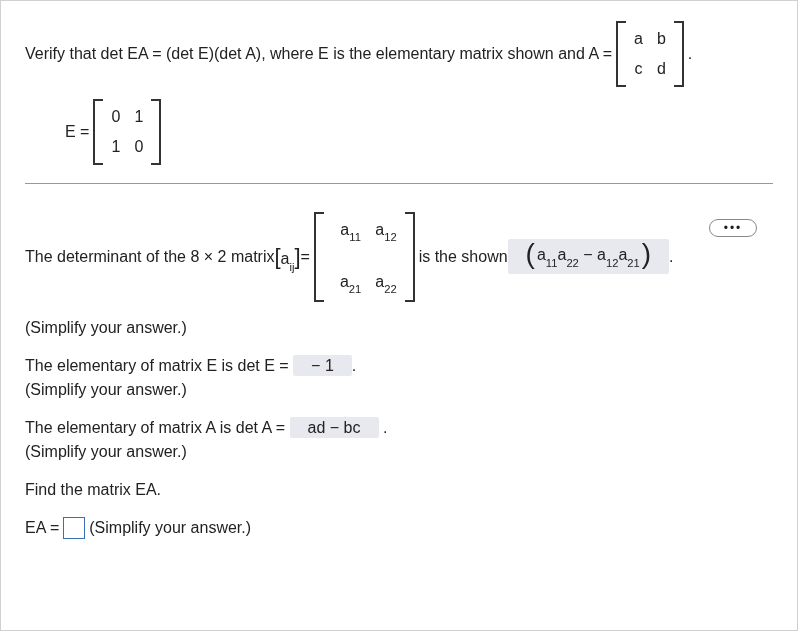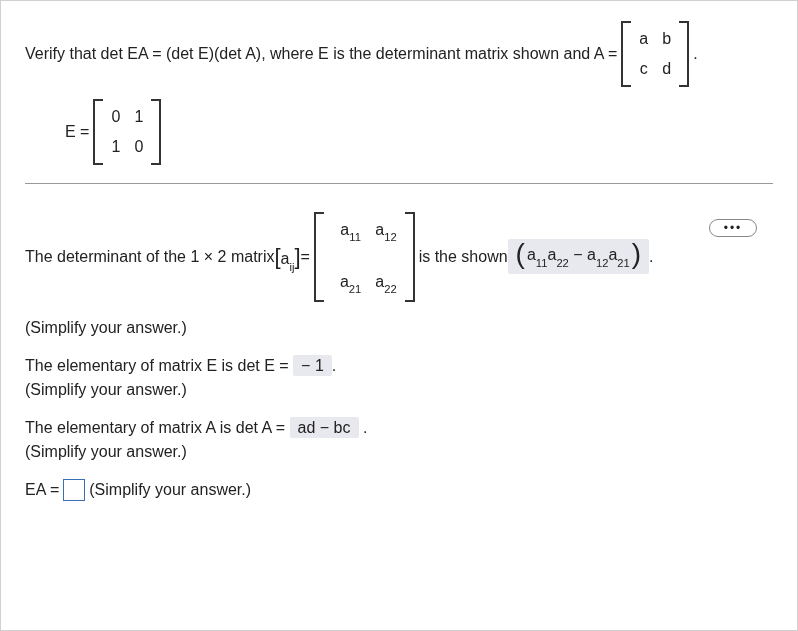--- a/index.html
+++ b/index.html
@@ -65,21 +65,21 @@
     align-items: center;
     justify-content: center;
     font-size: 12px;
     letter-spacing: 2px;
     background: #fff;
     cursor: pointer;
   }
   .section { margin: 14px 0; }
   .hl {
     background: #e8e8ef;
-    padding: 2px 8px;
+    padding: 2px 18px;
     border-radius: 2px;
   }
   .paren-lg {
     display: inline-flex;
     align-items: center;
     height: 30px;
   }
   .paren-lg::before { content: "("; font-size: 28px; margin-right: 2px; position: relative; top: -2px;}
   .paren-lg::after { content: ")"; font-size: 28px; margin-left: 2px; position: relative; top: -2px;}
   sub { font-size: 0.7em; position: relative; bottom: -0.2em; }
@@ -94,21 +94,21 @@
   }
   .nowrap { white-space: nowrap; }
   .sub-cell { white-space: nowrap; }
 </style>
 </head>
 <body>
 
 <div class="page">
 
   <div class="row problem-statement">
-    <span>Verify that det EA = (det E)(det A), where E is the determinant matrix shown and A =</span>
+    <span>Verify that det EA = (det E)(det A), where E is the elementary matrix shown and A =</span>
     <span class="matrix">
       <span class="bracket-left"></span>
       <span class="matrix-body">
         <span>a</span>
         <span>b</span>
         <span>c</span>
         <span>d</span>
       </span>
       <span class="bracket-right"></span>
     </span>
@@ -129,21 +129,21 @@
     </span>
   </div>
 
   <hr class="divider">
 
   <div class="more-pill">
     <span>•••</span>
   </div>
 
   <div class="row section">
-    <span>The determinant of the 1 × 2 matrix </span>
+    <span>The determinant of the 8 × 2 matrix </span>
     <span class="nowrap">
       <span style="font-size:22px;">[</span><span>a</span><sub>ij</sub><span style="font-size:22px;">]</span>
     </span>
     <span> = </span>
     <span class="matrix">
       <span class="bracket-left"></span>
       <span class="matrix-body sub">
         <span class="sub-cell"><span>a</span><sub>11</sub></span>
         <span class="sub-cell"><span>a</span><sub>12</sub></span>
         <span class="sub-cell"><span>a</span><sub>21</sub></span>
@@ -166,20 +166,21 @@
   <div class="section">
     <span>The elementary of matrix E is det E = </span><span class="hl">− 1</span><span>.</span>
     <div>(Simplify your answer.)</div>
   </div>
 
   <div class="section">
     <span>The elementary of matrix A is det A = </span><span class="hl">ad − bc</span><span> .</span>
     <div>(Simplify your answer.)</div>
   </div>
 
+  <div class="section">Find the matrix EA.</div>
 
   <div class="row section">
     <span>EA = </span>
     <span class="box-input"></span>
     <span> (Simplify your answer.)</span>
   </div>
 
 </div>
 
 </body></html>

